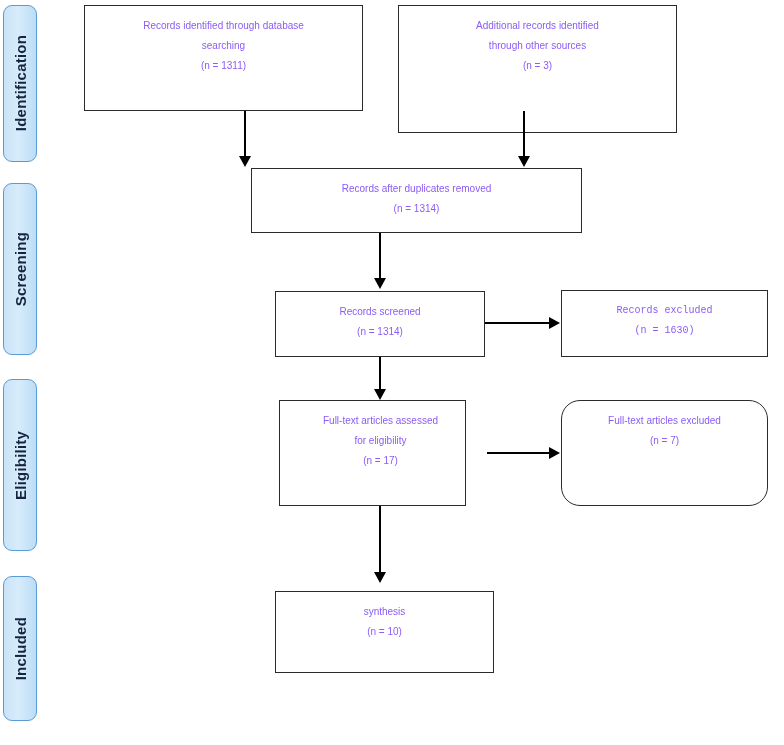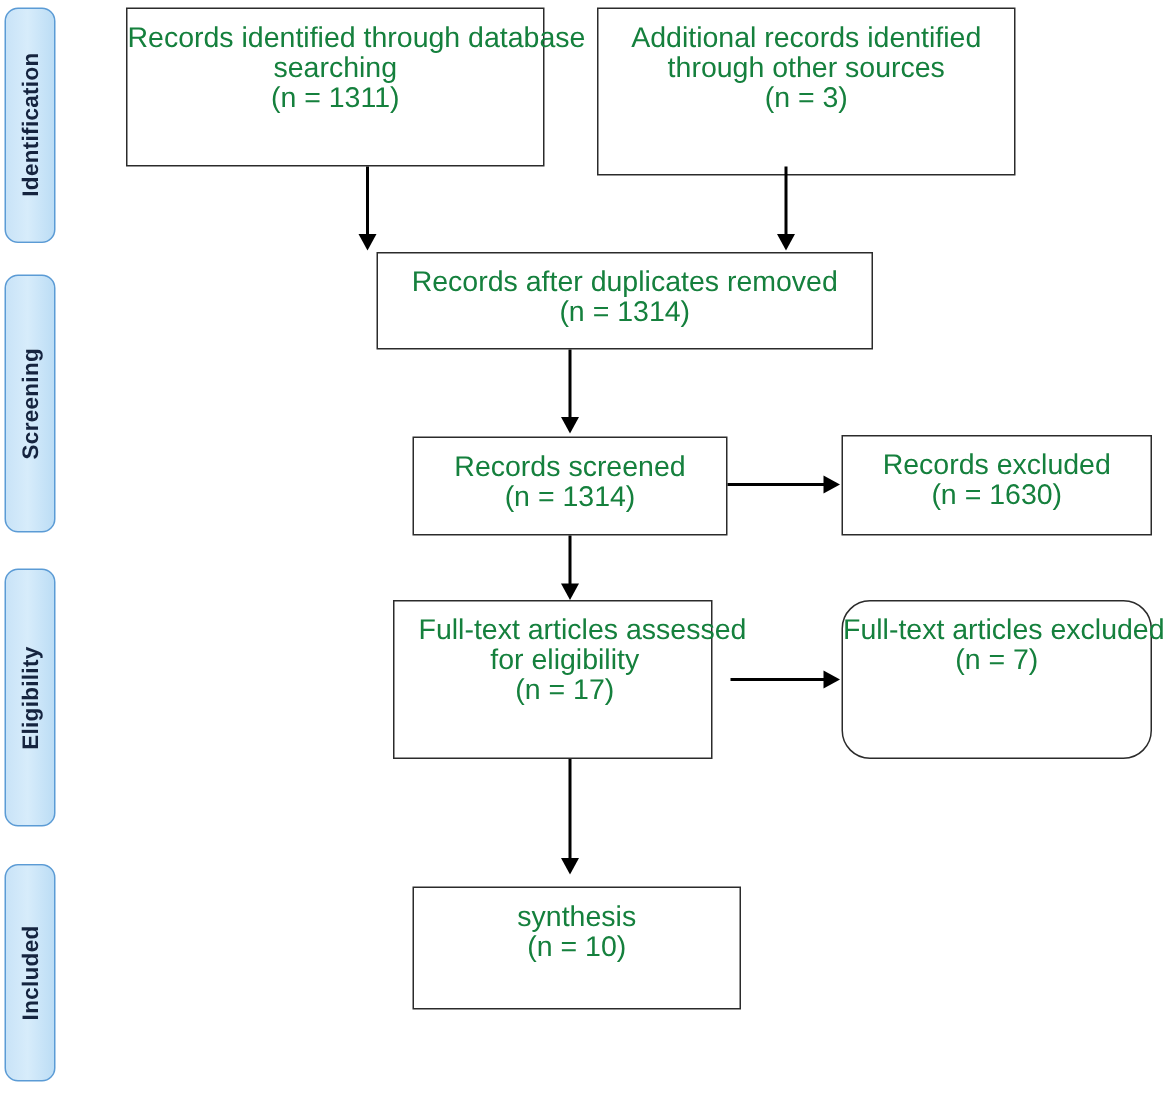--- a/index.html
+++ b/index.html
@@ -41,22 +41,22 @@
   .flow-box {
     position: absolute;
     box-sizing: border-box;
     border: 1px solid #2b2b2b;
     background: #ffffff;
     padding-top: 10px;
     text-align: center;
   }
   .flow-box .box-line {
     display: block;
-    font-size: 19px;
-    color: #15803d;
+    font-size: 10px;
+    color: #8b5cf6;
     line-height: 20px;
     white-space: nowrap;
   }
 
   
   .vline {
     position: absolute;
     width: 2px;
     background: #000000;
   }
@@ -102,21 +102,21 @@
   <div class="stage-tab" style="left:3px; top:576px; width:34px; height:145px;">
     <span class="stage-label">Included</span>
   </div>
 
   <div class="flow-box" style="left:84px; top:5px; width:279px; height:106px;">
     <span class="box-line">Records identified through database</span>
     <span class="box-line">searching</span>
     <span class="box-line">(n = 1311)</span>
   </div>
 
-  <div class="flow-box" style="left:398px; top:5px; width:279px; height:112px;">
+  <div class="flow-box" style="left:398px; top:5px; width:279px; height:128px;">
     <span class="box-line">Additional records identified</span>
     <span class="box-line">through other sources</span>
     <span class="box-line">(n = 3)</span>
   </div>
 
   <div class="vline" style="left:244px; top:111px; height:47px;"></div>
   <div class="arrow-down" style="left:239px; top:156px;"></div>
 
   <div class="vline" style="left:523px; top:111px; height:47px;"></div>
   <div class="arrow-down" style="left:518px; top:156px;"></div>
@@ -130,29 +130,29 @@
   <div class="arrow-down" style="left:374px; top:278px;"></div>
 
   <div class="flow-box" style="left:275px; top:291px; width:210px; height:66px;">
     <span class="box-line">Records screened</span>
     <span class="box-line">(n = 1314)</span>
   </div>
 
   <div class="hline" style="left:485px; top:322px; width:65px;"></div>
   <div class="arrow-right" style="left:549px; top:317px;"></div>
 
-  <div class="flow-box" style="left:561px; top:290px; width:207px; height:67px;">
+  <div class="flow-box" style="left:561px; top:290px; width:207px; height:67px;font-family:Liberation Mono, monospace;">
     <span class="box-line">Records excluded</span>
     <span class="box-line">(n = 1630)</span>
   </div>
 
   <div class="vline" style="left:379px; top:357px; height:33px;"></div>
   <div class="arrow-down" style="left:374px; top:389px;"></div>
 
-  <div class="flow-box" style="left:262px; top:400px; width:213px; height:106px;padding-left:16px;">
+  <div class="flow-box" style="left:279px; top:400px; width:187px; height:106px;padding-left:16px;">
     <span class="box-line">Full-text articles assessed</span>
     <span class="box-line">for eligibility</span>
     <span class="box-line">(n = 17)</span>
   </div>
 
   <div class="hline" style="left:487px; top:452px; width:63px;"></div>
   <div class="arrow-right" style="left:549px; top:447px;"></div>
 
   <div class="flow-box" style="left:561px; top:400px; width:207px; height:106px;border-radius:19px;">
     <span class="box-line">Full-text articles excluded</span>

